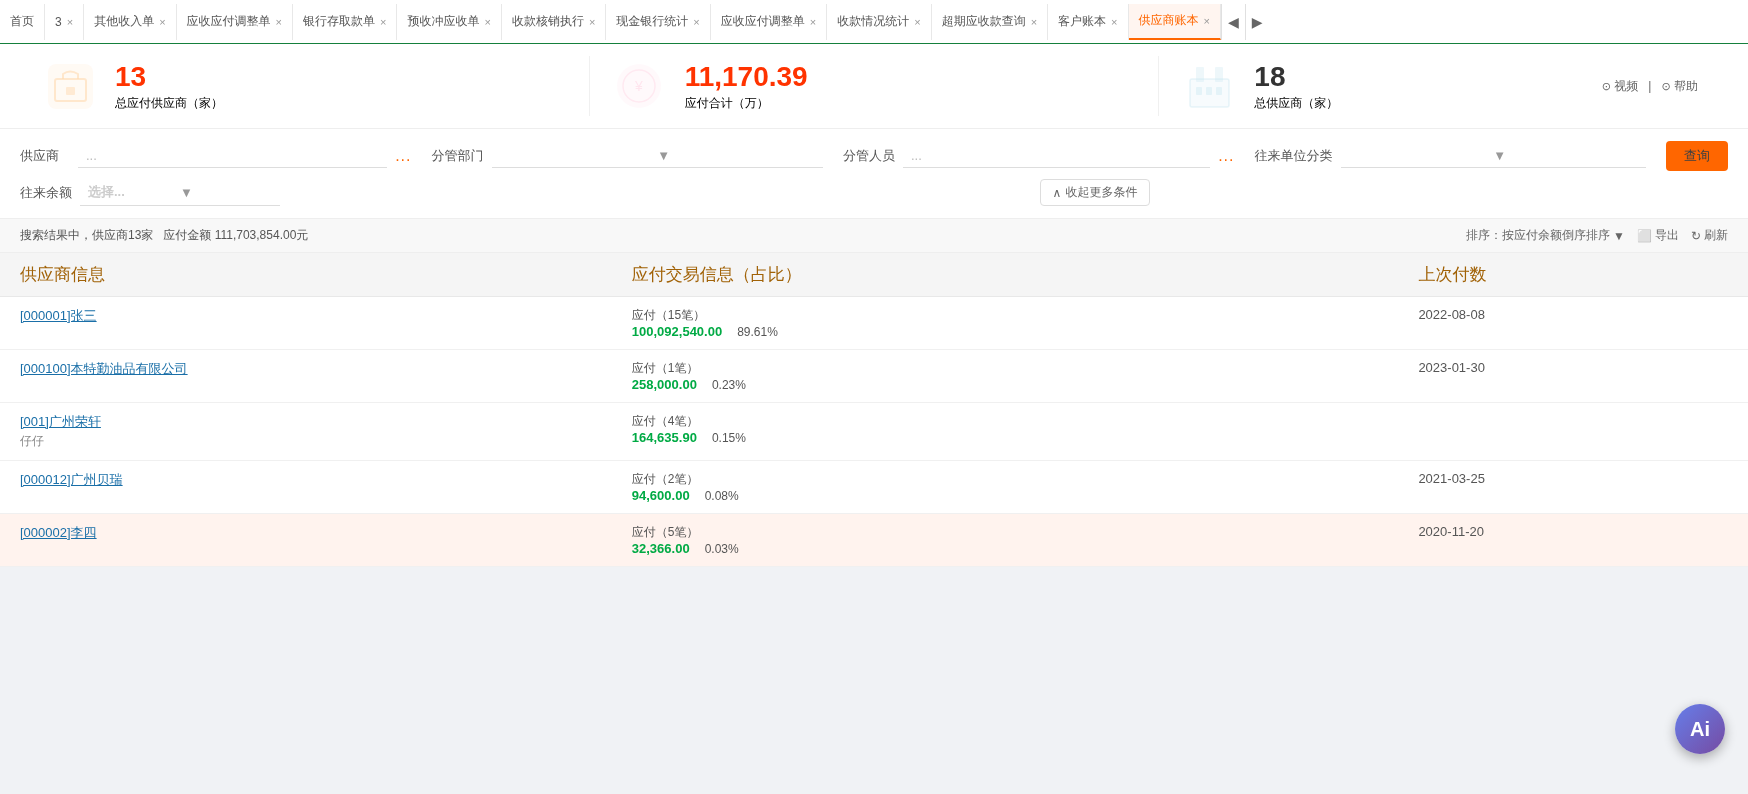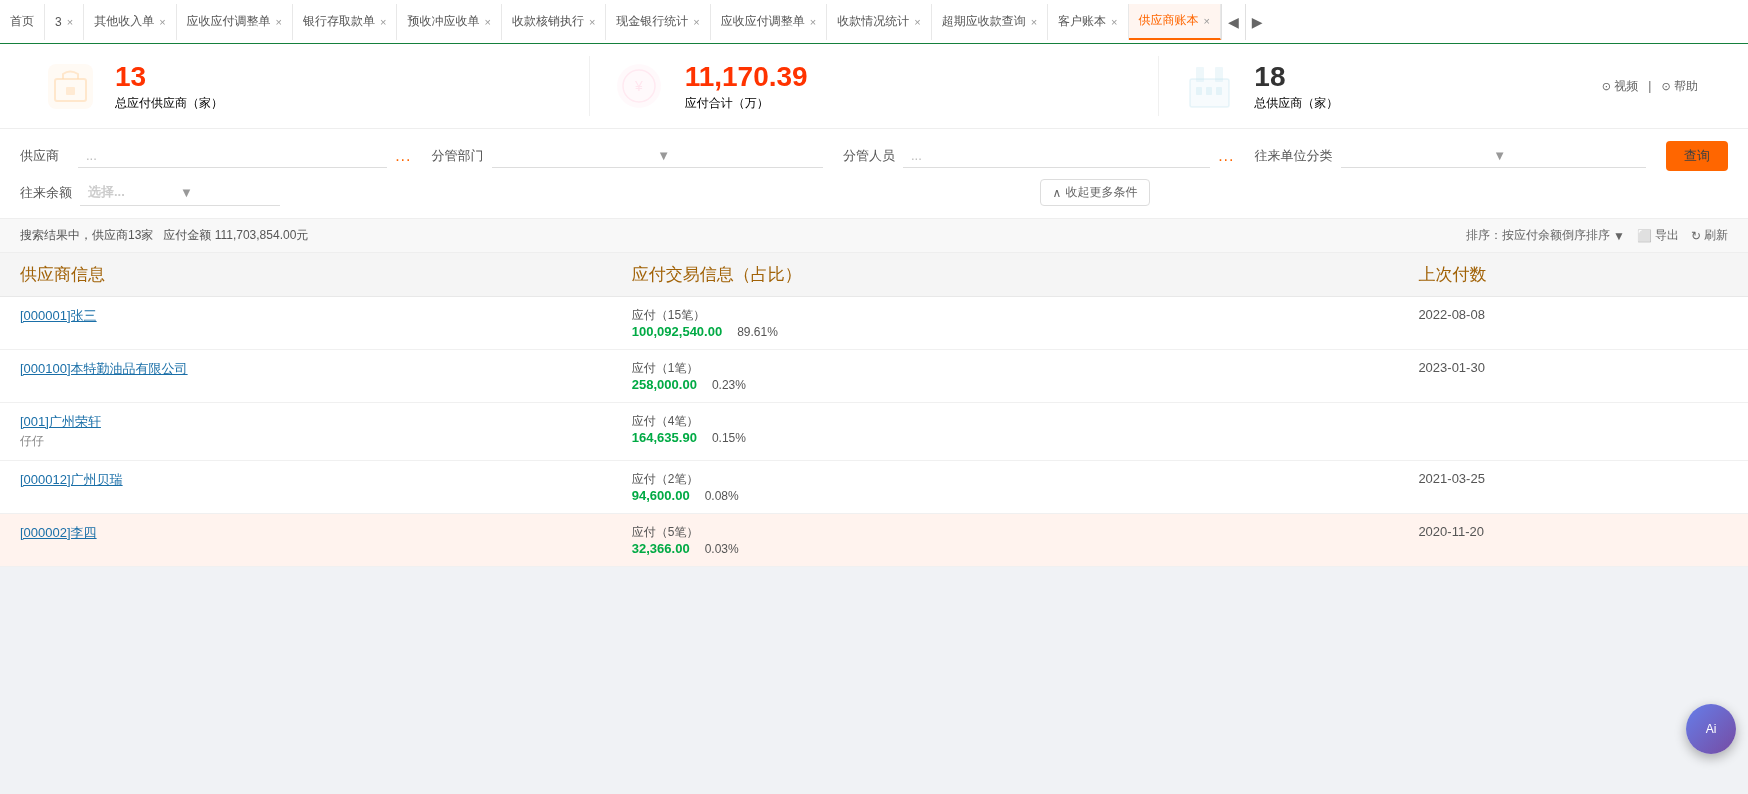--- a/index.html
+++ b/index.html
@@ -205,31 +205,31 @@
 
     .amount-green { color: #00aa44; font-weight: bold; }
     .amount-label { color: #555; font-size: 12px; }
     .amount-row { display: flex; align-items: center; gap: 15px; }
     .percent-text { color: #555; font-size: 12px; }
     .date-text { color: #555; font-size: 13px; }
 
     .ai-badge {
       position: fixed;
       bottom: 40px;
-      right: 12px;
+      right: 23px;
       background: linear-gradient(135deg, #667eea 0%, #764ba2 100%);
       color: white;
       border-radius: 50%;
       width: 50px;
       height: 50px;
       display: flex;
       align-items: center;
       justify-content: center;
-      font-size: 12px;
-      font-weight: normal;
+      font-size: 20px;
+      font-weight: bold;
       cursor: pointer;
       box-shadow: 0 4px 12px rgba(0,0,0,0.3);
     }
 
     .ellipsis-btn {
       color: #ff6600;
       cursor: pointer;
       font-size: 16px;
       letter-spacing: 1px;
     }

